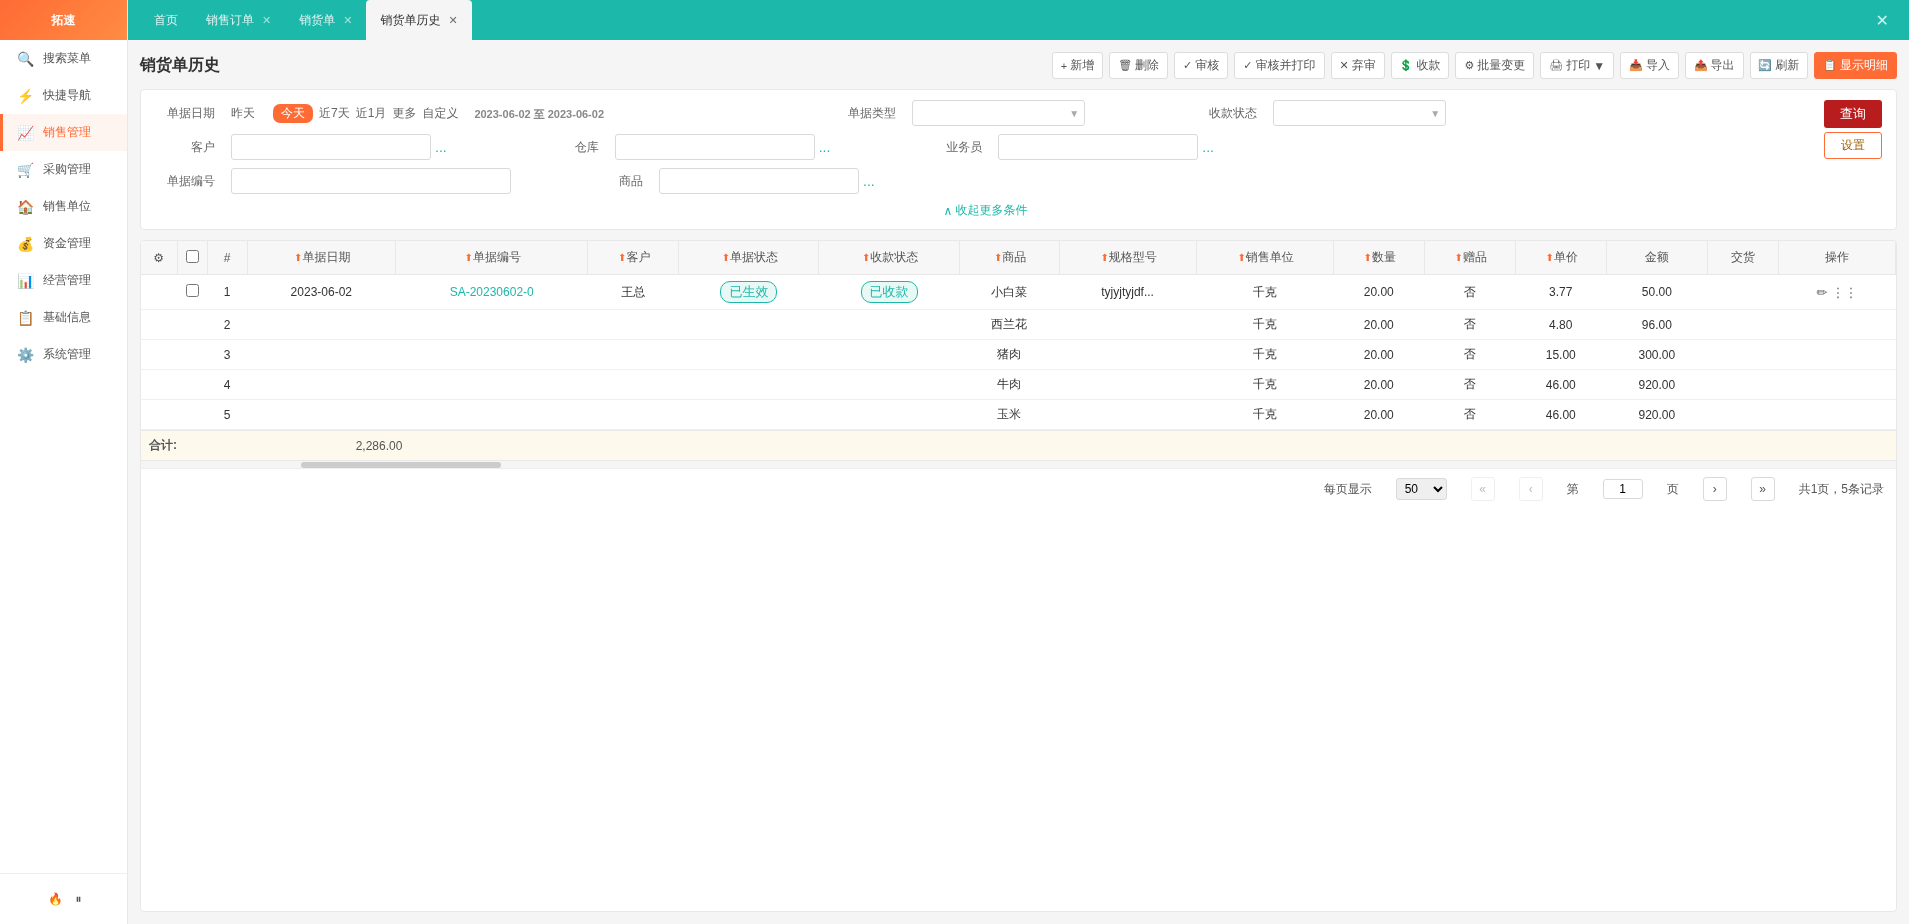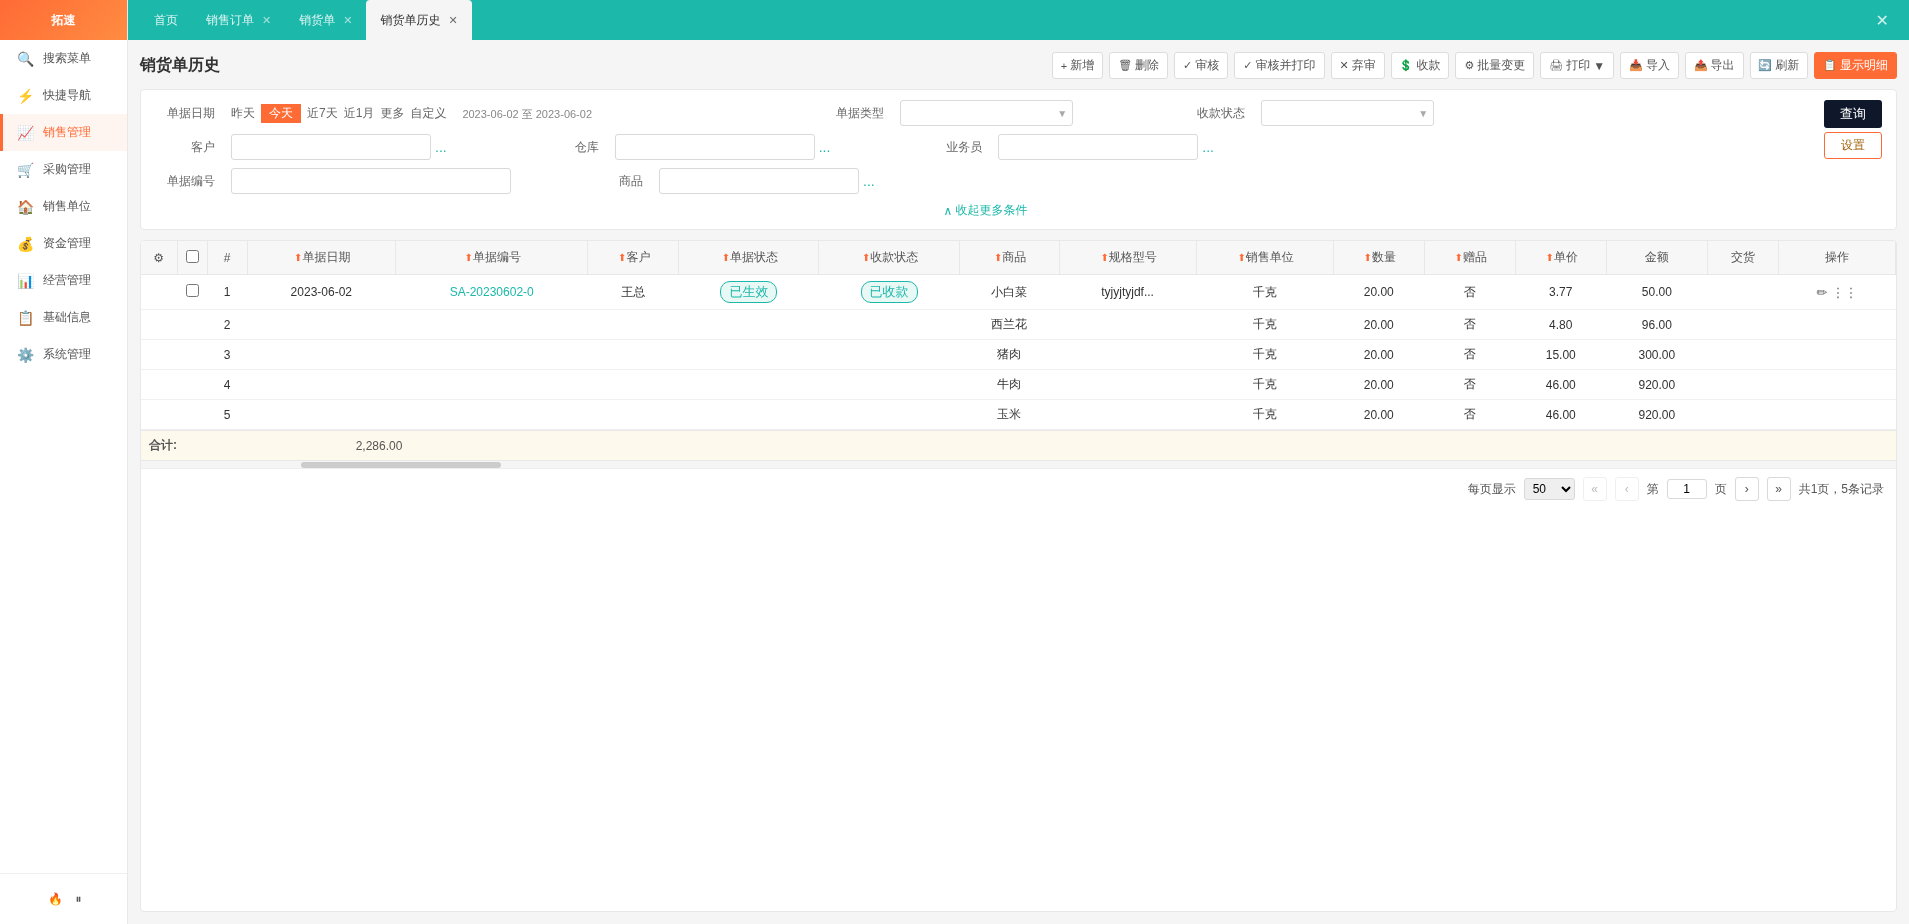--- a/index.html
+++ b/index.html
@@ -166,42 +166,43 @@
       font-size: 12px;
       justify-content: center;
     }
     .date-shortcut {
       color: #666;
       cursor: pointer;
     }
     .date-shortcut.active {
       background: #ff6b35;
       color: #fff;
-      border-radius: 0;
+      border-radius: 7px;
       padding: 1px 8px;
+      margin-left: 12px;
     }
     .date-range {
       color: #888;
       font-size: 11px;
     }
     .filter-dots {
       color: #1cb8aa;
       cursor: pointer;
       font-size: 14px;
     }
     .collapse-link {
       color: #1cb8aa;
       cursor: pointer;
       display: flex;
       align-items: center;
       gap: 3px;
       font-size: 12px;
     }
     .query-btn {
-      background: #0f172a;
+      background: #b91c1c;
       color: #fff;
       border: none;
       border-radius: 3px;
       padding: 5px 16px;
       cursor: pointer;
       font-size: 13px;
     }
     .set-btn {
       background: #fff;
       color: #a16207;
@@ -284,21 +285,21 @@
     .sum-label { min-width: 80px; text-align: left; font-weight: bold; }
 
     
     .pagination-bar {
       display: flex;
       align-items: center;
       justify-content: flex-end;
       padding: 8px 12px;
       background: #fff;
       border-top: 1px solid #eee;
-      gap: 8px;
+      gap: 24px;
       color: #555;
     }
     .pagination-bar select {
       border: 1px solid #d9d9d9;
       border-radius: 3px;
       padding: 2px 4px;
     }
     .page-btn {
       width: 24px;
       height: 24px;
@@ -475,21 +476,21 @@
           <div class="filter-row">
             <span class="filter-label">单据日期</span>
             <div class="date-shortcuts">
               <span class="date-shortcut">昨天</span>
               <span class="date-shortcut active">今天</span>
               <span class="date-shortcut">近7天</span>
               <span class="date-shortcut">近1月</span>
               <span class="date-shortcut">更多</span>
               <span class="date-shortcut">自定义</span>
             </div>
-            <div style="display:flex; flex-direction:column;">
+            <div style="display:flex; flex-direction:column;font-weight:bold;">
               <span class="date-range" style="margin-top:2px;">2023-06-02 至 2023-06-02</span>
             </div>
 
             <div style="width:200px;"></div>
             <span class="filter-label">单据类型</span>
             <div style="position:relative; display:flex; align-items:center;">
               <input class="filter-input" style="min-width: 160px;">
               <span style="position:absolute;right:6px; color:#aaa; font-size:10px;">▼</span>
             </div>
 

